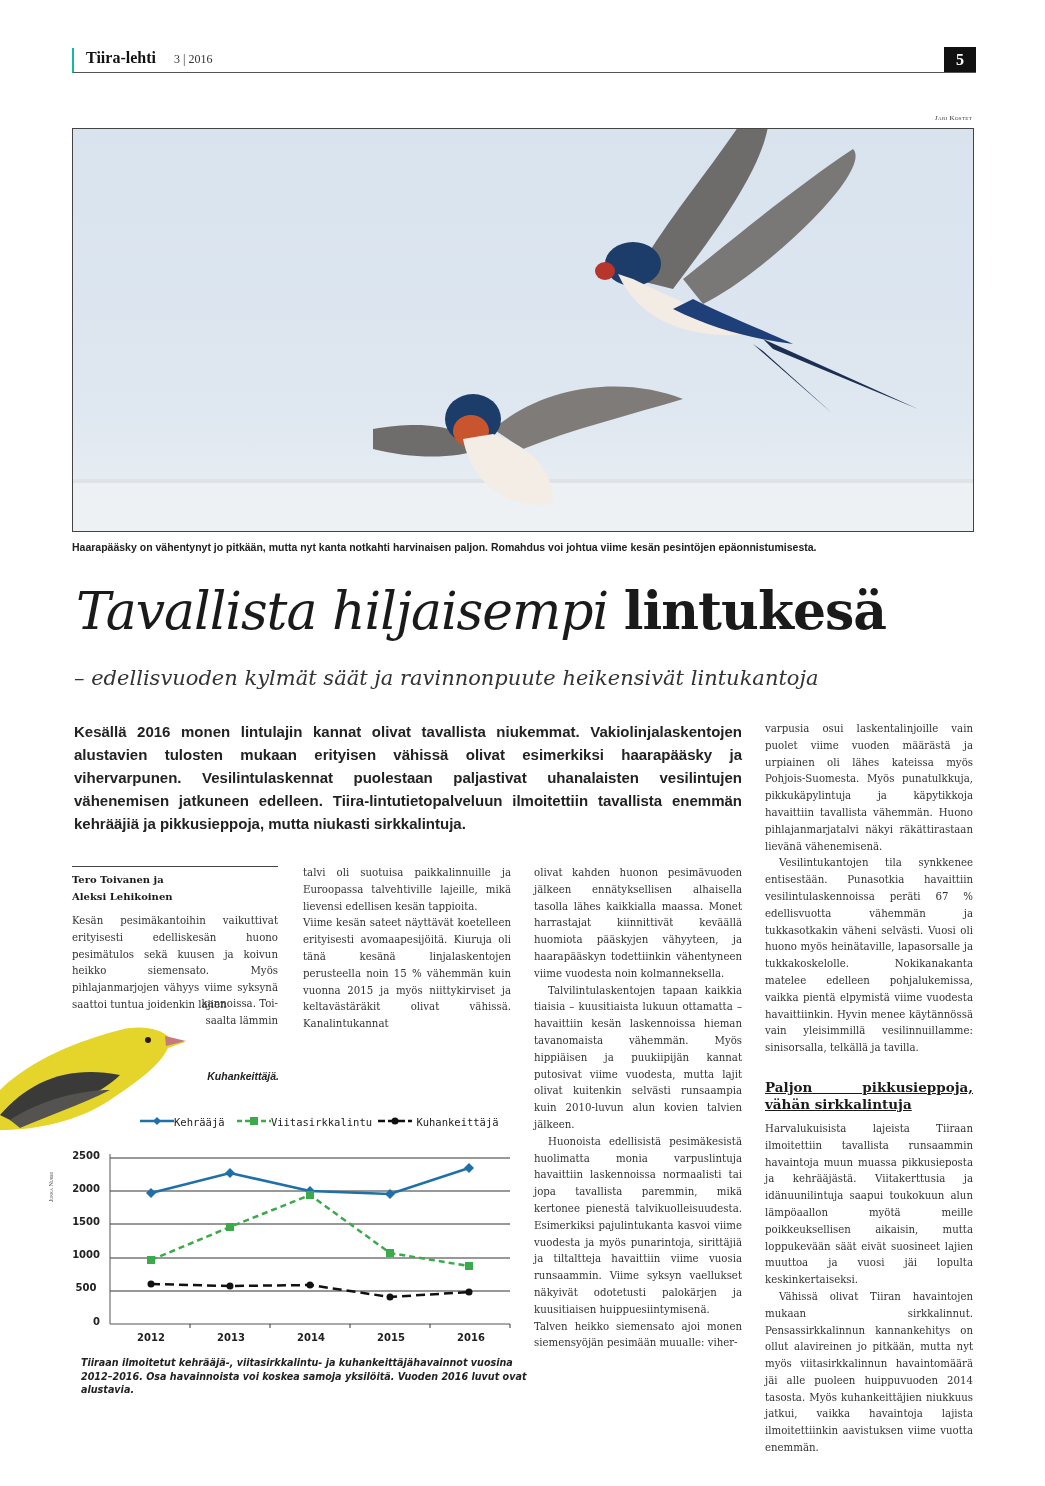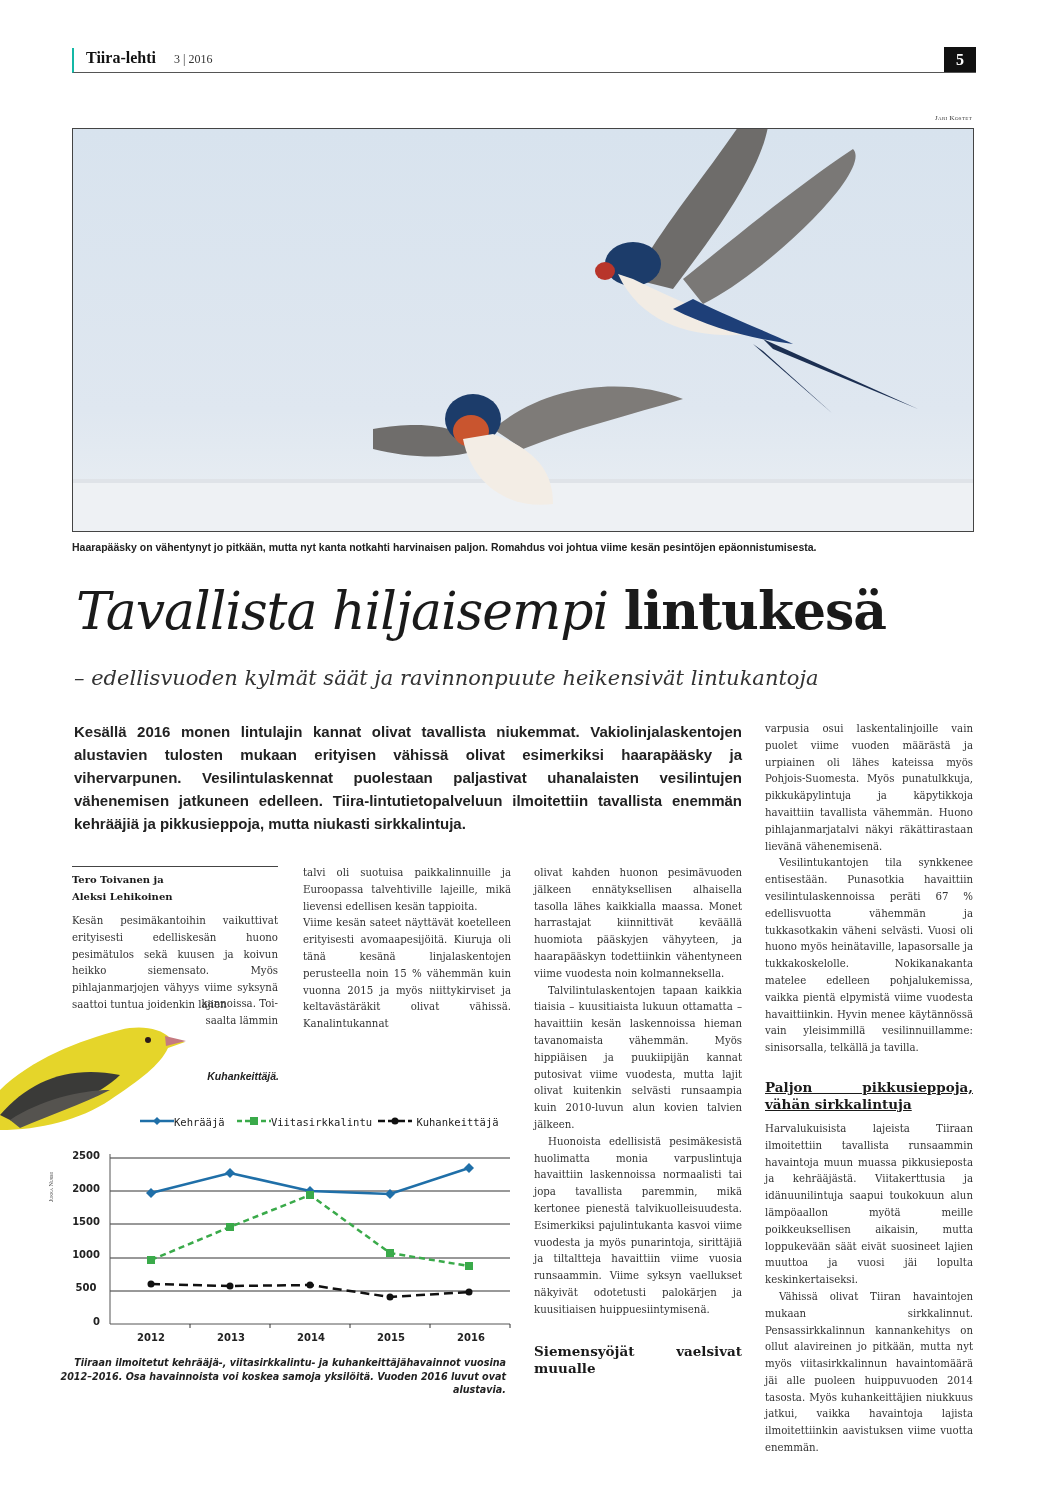--- a/index.html
+++ b/index.html
@@ -94,21 +94,21 @@
 
 <div class="abs col" style="left:303px; top:865px; width:208px;">
   <p class="first">talvi oli suotuisa paikkalinnuille ja Euroopassa talvehtiville lajeille, mikä lievensi edellisen kesän tappioita.</p>
   <p class="first">Viime kesän sateet näyttävät koetelleen erityisesti avomaapesijöitä. Kiuruja oli tänä kesänä linjalaskentojen perusteella noin 15 % vähemmän kuin vuonna 2015 ja myös niittykirviset ja keltavästäräkit olivat vähissä. Kanalintukannat</p>
 </div>
 
 <div class="abs col" style="left:534px; top:865px; width:208px;">
   <p class="first">olivat kahden huonon pesimävuoden jälkeen ennätyksellisen alhaisella tasolla lähes kaikkialla maassa. Monet harrastajat kiinnittivät keväällä huomiota pääskyjen vähyyteen, ja haarapääskyn todettiinkin vähentyneen viime vuodesta noin kolmanneksella.</p>
   <p>Talvilintulaskentojen tapaan kaikkia tiaisia – kuusitiaista lukuun ottamatta – havaittiin kesän laskennoissa hieman tavanomaista vähemmän. Myös hippiäisen ja puukiipijän kannat putosivat viime vuodesta, mutta lajit olivat kuitenkin selvästi runsaampia kuin 2010-luvun alun kovien talvien jälkeen.</p>
   <p>Huonoista edellisistä pesimäkesistä huolimatta monia varpuslintuja havaittiin laskennoissa normaalisti tai jopa tavallista paremmin, mikä kertonee pienestä talvikuolleisuudesta. Esimerkiksi pajulintukanta kasvoi viime vuodesta ja myös punarintoja, sirittäjiä ja tiltaltteja havaittiin viime vuosia runsaammin. Viime syksyn vaellukset näkyivät odotetusti palokärjen ja kuusitiaisen huippuesiintymisenä.</p>
-  <div class="sub-h" style="margin:24px 0 8px 0;">Siemensyöjät vaelsivat muualle</div>
+  <p class="first">Talven heikko siemensato ajoi monen siemensyöjän pesimään muualle: viher-</p>
 </div>
 
 <div class="abs col" style="left:765px; top:721px; width:208px;">
   <p class="first">varpusia osui laskentalinjoille vain puolet viime vuoden määrästä ja urpiainen oli lähes kateissa myös Pohjois-Suomesta. Myös punatulkkuja, pikkukäpylintuja ja käpytikkoja havaittiin tavallista vähemmän. Huono pihlajanmarjatalvi näkyi räkättirastaan lievänä vähenemisenä.</p>
   <p>Vesilintukantojen tila synkkenee entisestään. Punasotkia havaittiin vesilintulaskennoissa peräti 67 % edellisvuotta vähemmän ja tukkasotkakin väheni selvästi. Vuosi oli huono myös heinätaville, lapasorsalle ja tukkakoskelolle. Nokikanakanta matelee edelleen pohjalukemissa, vaikka pientä elpymistä viime vuodesta havaittiinkin. Hyvin menee käytännössä vain yleisimmillä vesilinnuillamme: sinisorsalla, telkällä ja tavilla.</p>
   <div class="sub-h" style="margin:22px 0 8px 0;text-decoration:underline;">Paljon pikkusieppoja, vähän sirkkalintuja</div>
   <p class="first">Harvalukuisista lajeista Tiiraan ilmoitettiin tavallista runsaammin havaintoja muun muassa pikkusieposta ja kehrääjästä. Viitakerttusia ja idänuunilintuja saapui toukokuun alun lämpöaallon myötä meille poikkeuksellisen aikaisin, mutta loppukevään säät eivät suosineet lajien muuttoa ja vuosi jäi lopulta keskinkertaiseksi.</p>
   <p>Vähissä olivat Tiiran havaintojen mukaan sirkkalinnut. Pensassirkkalinnun kannankehitys on ollut alavireinen jo pitkään, mutta nyt myös viitasirkkalinnun havaintomäärä jäi alle puoleen huippuvuoden 2014 tasosta. Myös kuhankeittäjien niukkuus jatkui, vaikka havaintoja lajista ilmoitettiinkin aavistuksen viime vuotta enemmän.</p>
 </div>
 
@@ -188,13 +188,13 @@
     <g fill="#111">
       <circle cx="79" cy="136" r="3.5"></circle>
       <circle cx="158" cy="138" r="3.5"></circle>
       <circle cx="238" cy="137" r="3.5"></circle>
       <circle cx="318" cy="149" r="3.5"></circle>
       <circle cx="397" cy="144" r="3.5"></circle>
     </g>
   </svg>
 </div>
 
-<div class="abs chart-cap" style="left:56px; top:1356px; width:450px;text-align:right;">Tiiraan ilmoitetut kehrääjä-, viitasirkkalintu- ja kuhankeittäjähavainnot vuosina 2012–2016. Osa havainnoista voi koskea samoja yksilöitä. Vuoden 2016 luvut ovat alustavia.</div>
+<div class="abs chart-cap" style="left:81px; top:1356px; width:450px;">Tiiraan ilmoitetut kehrääjä-, viitasirkkalintu- ja kuhankeittäjähavainnot vuosina 2012–2016. Osa havainnoista voi koskea samoja yksilöitä. Vuoden 2016 luvut ovat alustavia.</div>
 
 </body></html>

